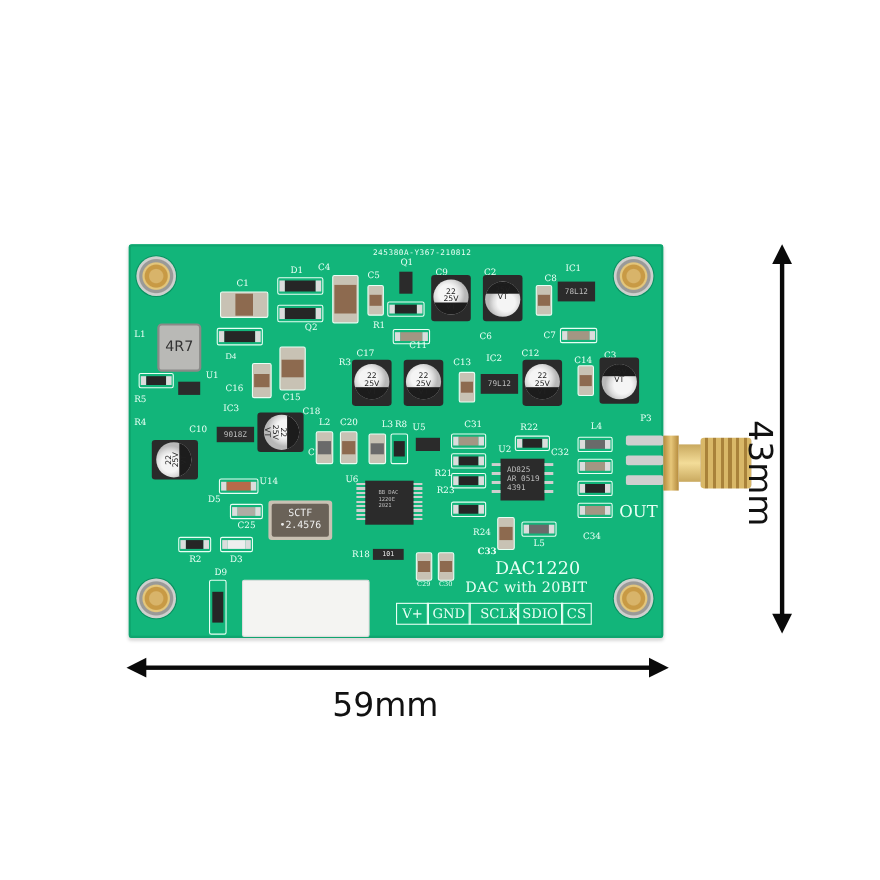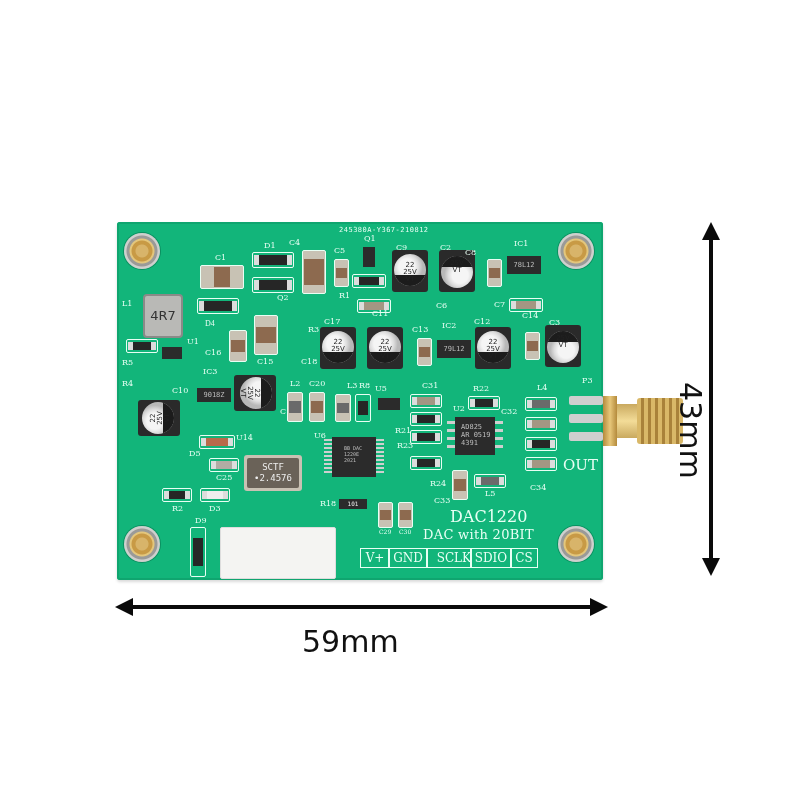--- a/index.html
+++ b/index.html
@@ -110,21 +110,21 @@
   <div class="silk serif" style="left:86px;top:146px;">IC3</div>
   <div class="ic" style="left:80px;top:166px;width:34px;height:14px;font-size:7px;text-align:center;line-height:14px;">9018Z</div>
 
   <div class="cap-elec" style="left:120px;top:150px;transform:rotate(90deg);">
     <div class="can">
         <div class="stripe" style="top:0"></div>
         <div class="lbl" style="top:12px"><span>22</span><br><span>25V</span><br><span>VT</span></div>
       </div>
   </div>
   <div class="silk serif" style="left:163px;top:186px;">C19</div>
-  <div class="silk serif" style="left:158px;top:136px;margin-left:26px;">C18</div>
+  <div class="silk serif" style="left:158px;top:148px;">C18</div>
 
   <div class="smd" style="left:83px;top:43px;width:42px;height:22px;">
       <div class="body"></div>
     </div>
   <div class="silk serif" style="left:98px;top:32px;">C1</div>
   <div class="silk serif" style="left:147px;top:20px;">D1</div>
   <div class="res" style="left:135px;top:30px;width:40px;height:14px;">
       <div class="pad" style="left:1px"></div>
       <div class="body"></div>
       <div class="pad" style="right:1px"></div>
@@ -189,21 +189,21 @@
         <div class="lbl"><span>22</span><br><span>25V</span><br><span>VT</span></div>
       </div>
   </div>
   <div class="silk serif" style="left:323px;top:22px;">C2</div>
   <div class="cap-elec" style="left:322px;top:28px;transform:rotate(180deg);">
     <div class="can">
         <div class="stripe" style="bottom:0"></div>
         <div class="lbl" style="transform:rotate(180deg);top:14px"><span>22</span><br><span>25V</span><br><span>VT</span></div>
       </div>
   </div>
-  <div class="silk serif" style="left:348px;top:27px;">C8</div>
+  <div class="silk serif" style="left:378px;top:27px;">C8</div>
   <div class="smd" style="left:370px;top:37px;width:13px;height:26px;">
       <div class="body" style="left:1px;right:1px;top:30%;bottom:30%"></div>
     </div>
   <div class="silk serif" style="left:397px;top:18px;">IC1</div>
   <div class="ic" style="left:390px;top:34px;width:34px;height:18px;font-size:7px;text-align:center;line-height:18px;">78L12</div>
   <div class="silk serif" style="left:377px;top:79px;">C7</div>
   <div class="res" style="left:392px;top:76px;width:32px;height:12px;">
       <div class="pad" style="left:1px"></div>
       <div class="body" style="background:#a39683"></div>
       <div class="pad" style="right:1px"></div>
@@ -230,21 +230,21 @@
     </div>
   <div class="silk serif" style="left:325px;top:100px;">IC2</div>
   <div class="ic" style="left:320px;top:118px;width:34px;height:18px;font-size:7px;text-align:center;line-height:18px;">79L12</div>
   <div class="silk serif" style="left:357px;top:96px;">C12</div>
   <div class="cap-elec" style="left:358px;top:105px;">
     <div class="can">
         <div class="stripe" style="bottom:0"></div>
         <div class="lbl"><span>22</span><br><span>25V</span><br><span>VT</span></div>
       </div>
   </div>
-  <div class="silk serif" style="left:405px;top:90px;">C14</div>
+  <div class="silk serif" style="left:405px;top:102px;">C14</div>
   <div class="smd" style="left:408px;top:110px;width:13px;height:26px;">
       <div class="body" style="left:1px;right:1px;top:30%;bottom:30%"></div>
     </div>
   <div class="silk serif" style="left:432px;top:97px;">C3</div>
   <div class="cap-elec" style="left:428px;top:103px;transform:rotate(180deg);">
     <div class="can">
         <div class="stripe" style="bottom:0"></div>
         <div class="lbl" style="transform:rotate(180deg);top:14px"><span>22</span><br><span>25V</span><br><span>VT</span></div>
       </div>
   </div>
@@ -329,21 +329,21 @@
   <div class="res" style="left:408px;top:235px;width:30px;height:12px;">
       <div class="pad" style="left:1px"></div>
       <div class="body" style="background:#a39683"></div>
       <div class="pad" style="right:1px"></div>
     </div>
   <div class="silk serif" style="left:413px;top:262px;">C34</div>
 
   <div class="smd" style="left:335px;top:248px;width:14px;height:28px;">
       <div class="body" style="left:1px;right:1px;top:30%;bottom:30%"></div>
     </div>
-  <div class="silk serif" style="left:317px;top:275px;">C33</div>
+  <div class="silk serif" style="left:317px;top:275px;font-weight:bold;">C33</div>
   <div class="res" style="left:357px;top:252px;width:30px;height:12px;">
       <div class="pad" style="left:1px"></div>
       <div class="body" style="background:#6a6a6a"></div>
       <div class="pad" style="right:1px"></div>
     </div>
   <div class="silk serif" style="left:368px;top:268px;">L5</div>
 
   <div class="silk serif" style="left:203px;top:278px;">R18</div>
   <div class="ic" style="left:222px;top:277px;width:28px;height:10px;font-size:6px;text-align:center;line-height:10px;color:#eee;">101</div>
   <div class="smd" style="left:261px;top:280px;width:13px;height:24px;">

